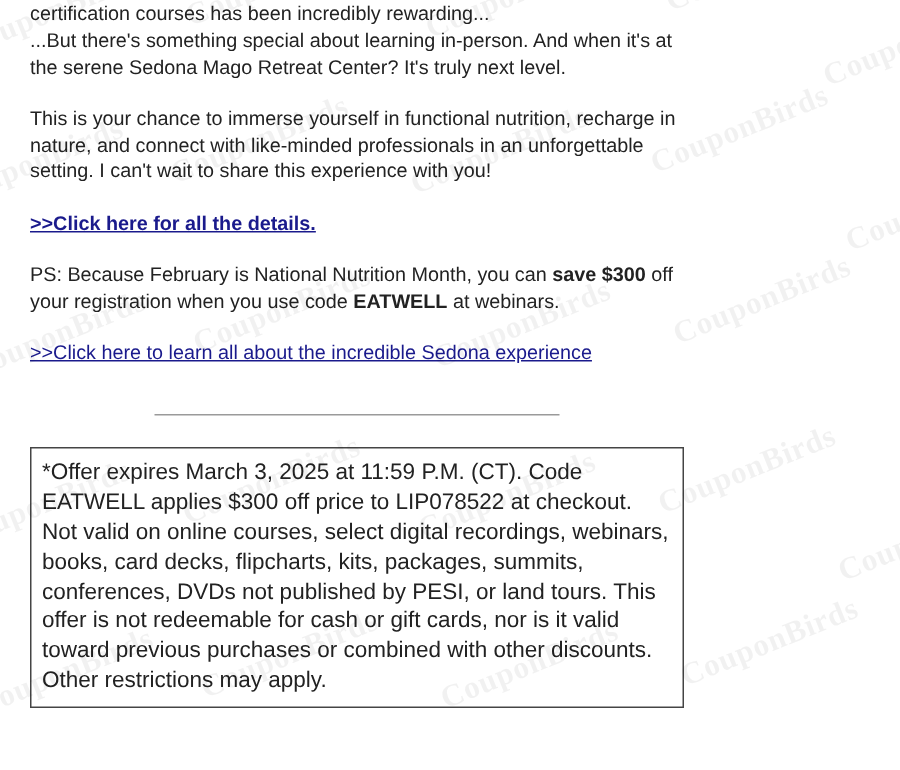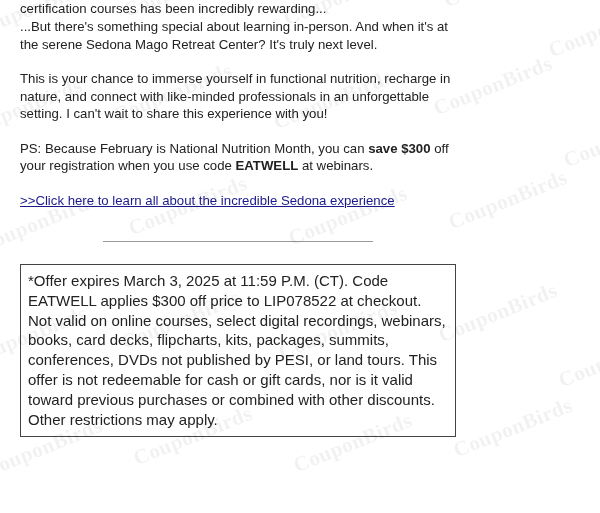--- a/index.html
+++ b/index.html
@@ -137,20 +137,23 @@
 
   <div class="clipped-top">
     <p class="para first">certification courses has been incredibly rewarding...</p>
   </div>
 
   <p class="para">...But there's something special about learning in-person. And when it's at the serene Sedona Mago Retreat Center? It's truly next level.</p>
 
   <p class="para">This is your chance to immerse yourself in functional nutrition, recharge in nature, and connect with like-minded professionals in an unforgettable setting. I can't wait to share this experience with you!</p>
 
 
+  <p class="para">
+    <a href="#" class="cta">&gt;&gt;Click here for all the details.</a>
+  </p>
 
 
 
   <p class="para"><span>PS: Because February is National Nutrition Month, you can </span><span class="bold">save $300</span><span> off your registration when you use code </span><span class="bold">EATWELL</span><span> at webinars.</span></p>
 
   <p class="para tight">
     <a href="#" class="cta2">&gt;&gt;Click here to learn all about the incredible Sedona experience</a>
   </p>
 
   <div class="divider-wrap">

